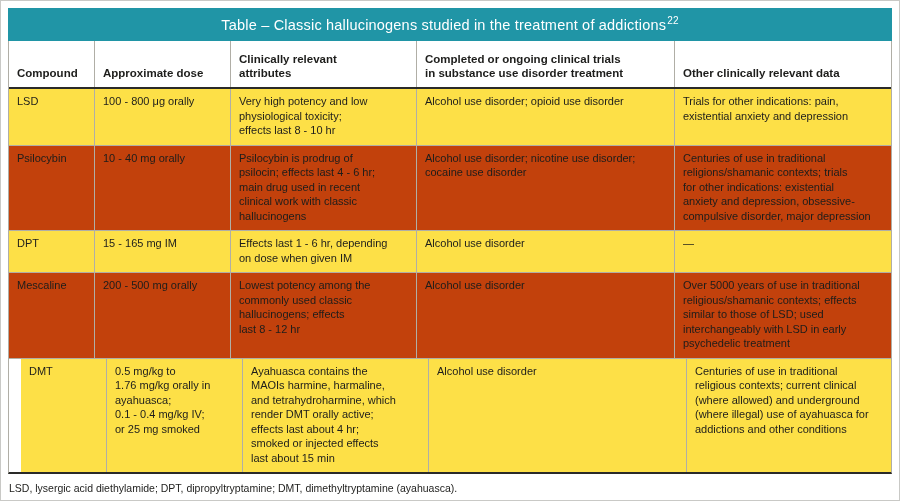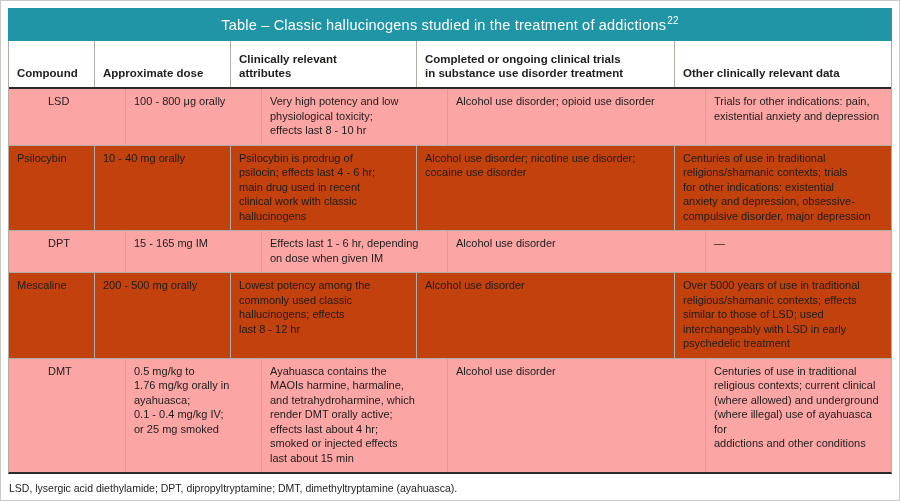--- a/index.html
+++ b/index.html
@@ -45,22 +45,22 @@
   .cell:last-child { border-right:none; }
   .header-row { background:#ffffff; border-bottom:2px solid #2a2a28; }
   .header-row .cell {
     display:flex; align-items:flex-end;
     min-height:46px;
     font-weight:bold;
     font-size:11.5px;
     line-height:13.5px;
   }
   .body-row { border-bottom:1px solid #b0aea6; }
-  .body-row:last-child { border-bottom:none; }
-  .row-a { background:#fca5a5;padding-left:31px; }
+  .body-row:last-child { border-bottom:none;margin-left:12px; }
+  .row-a { background:#fde047; }
   .row-b { background:#c2410c; }
   .footnote {
     font-size:10.5px;
     color:#1d1d1b;
     padding:8px 1px 0 1px;
   }
 </style>
 </head>
 <body>
 

